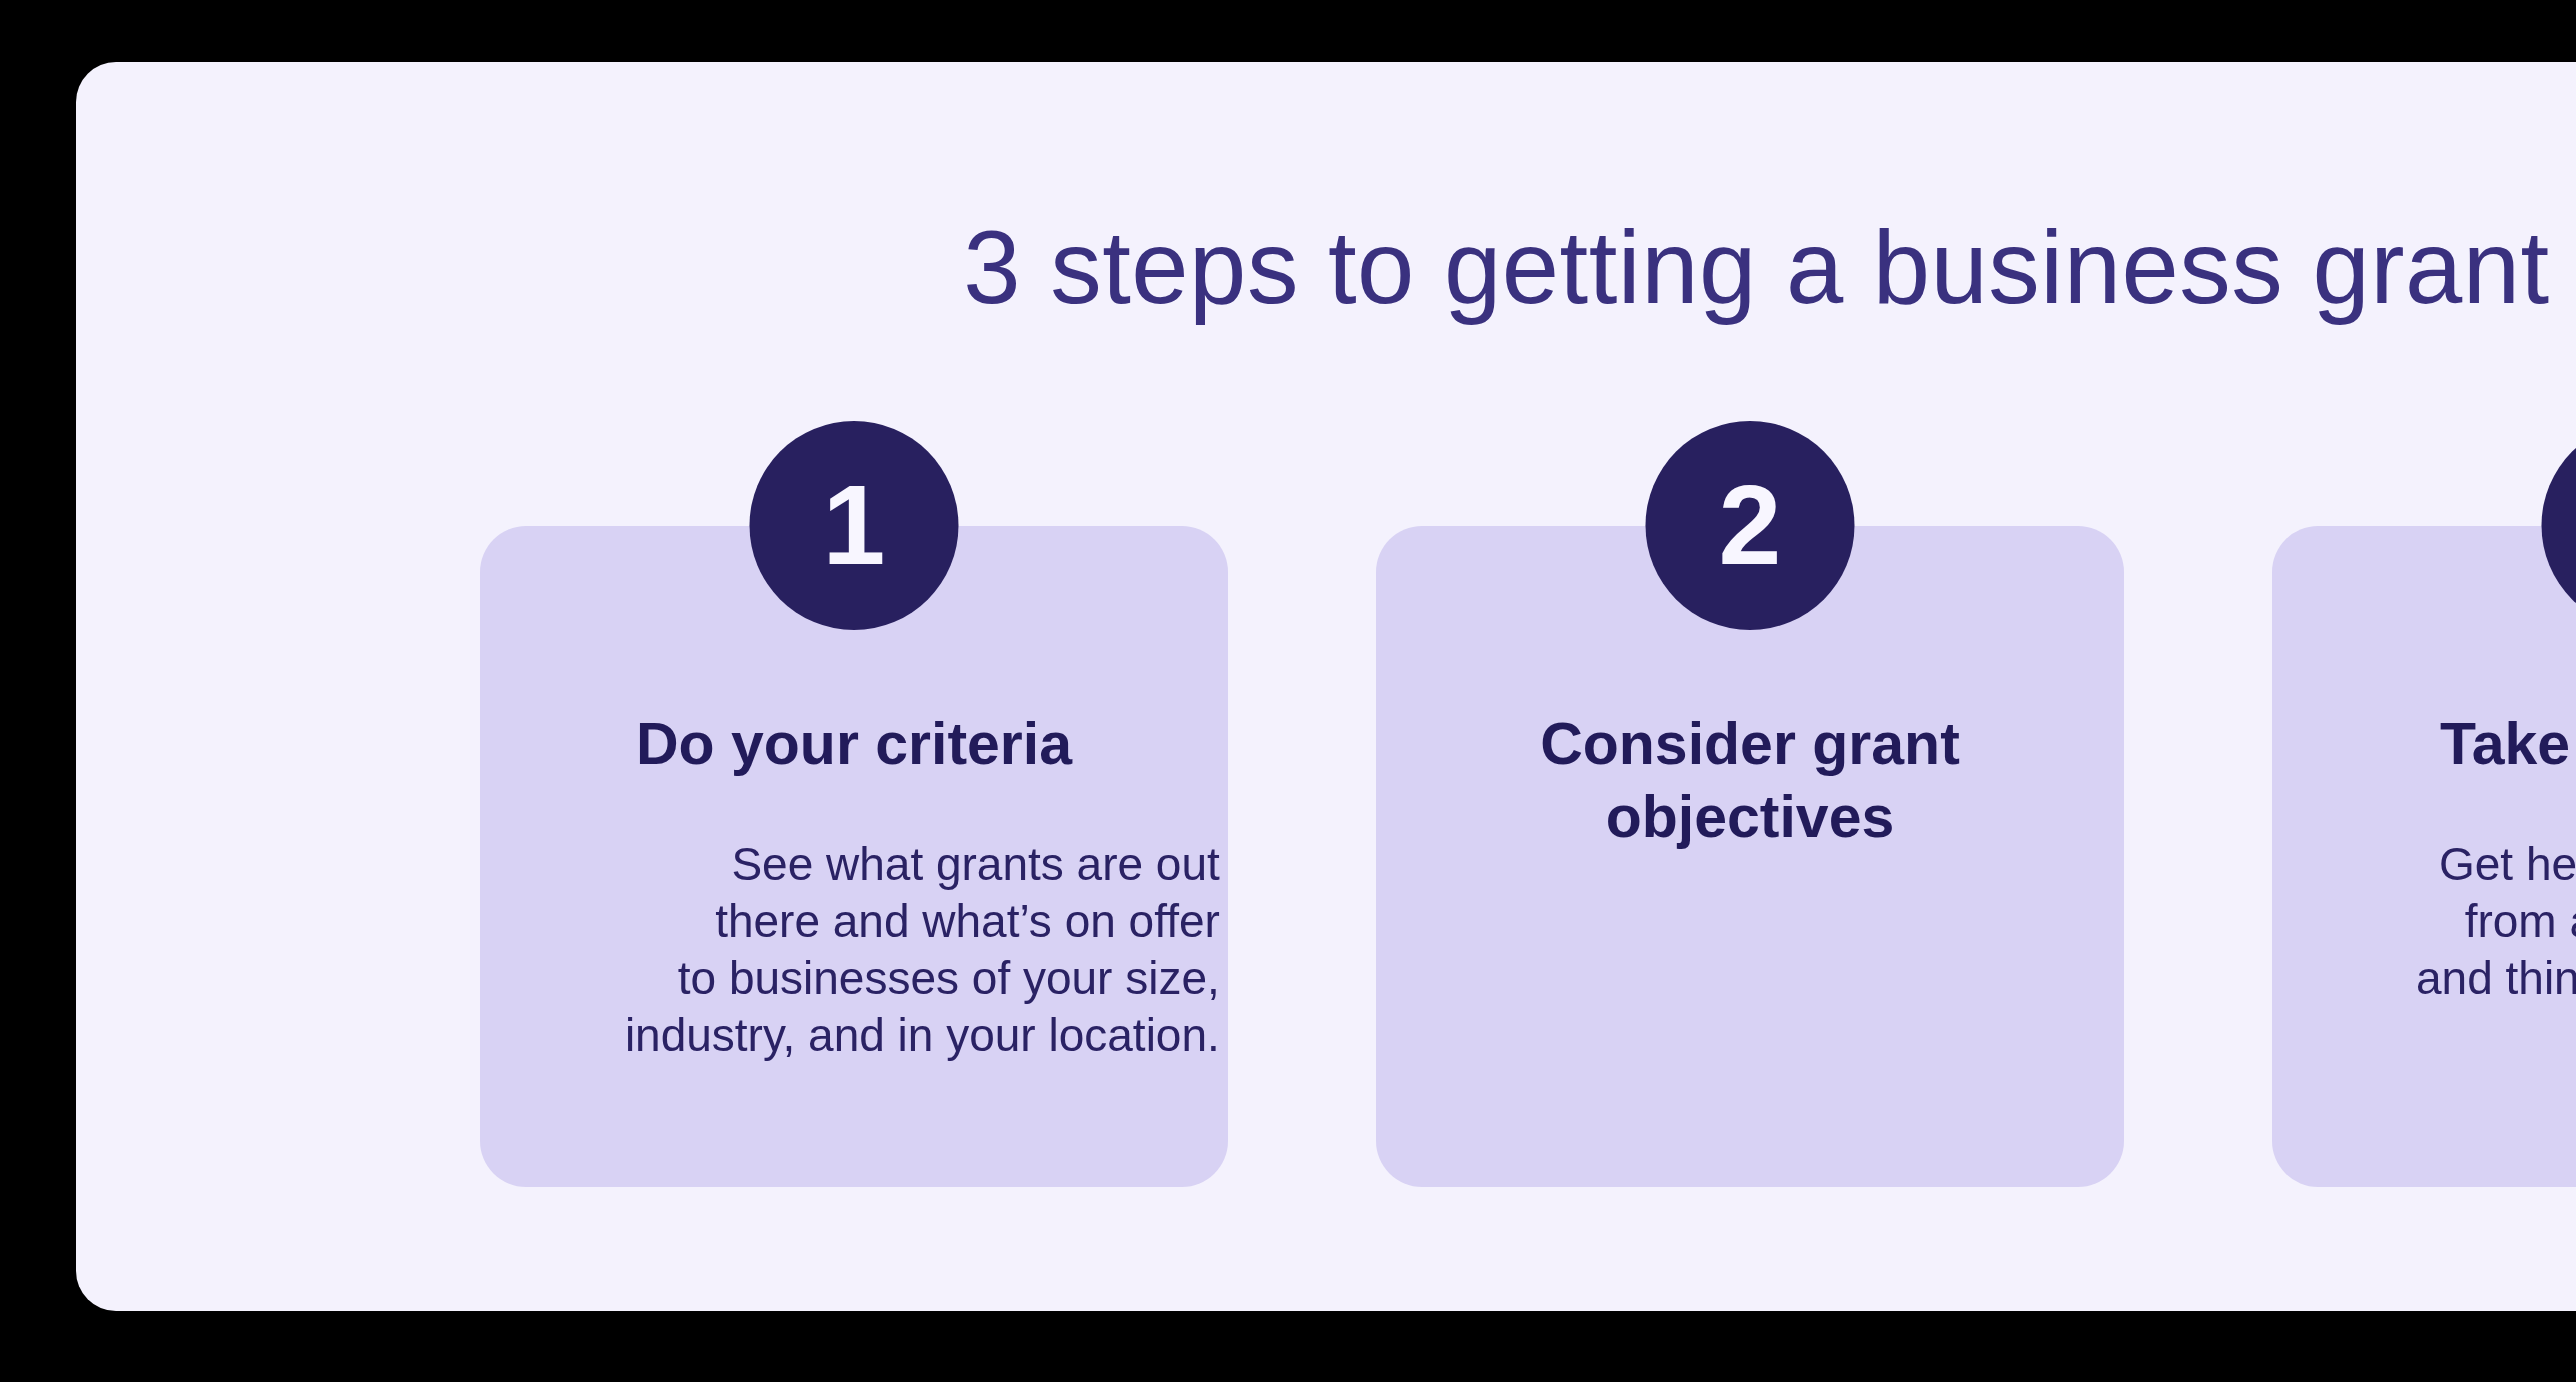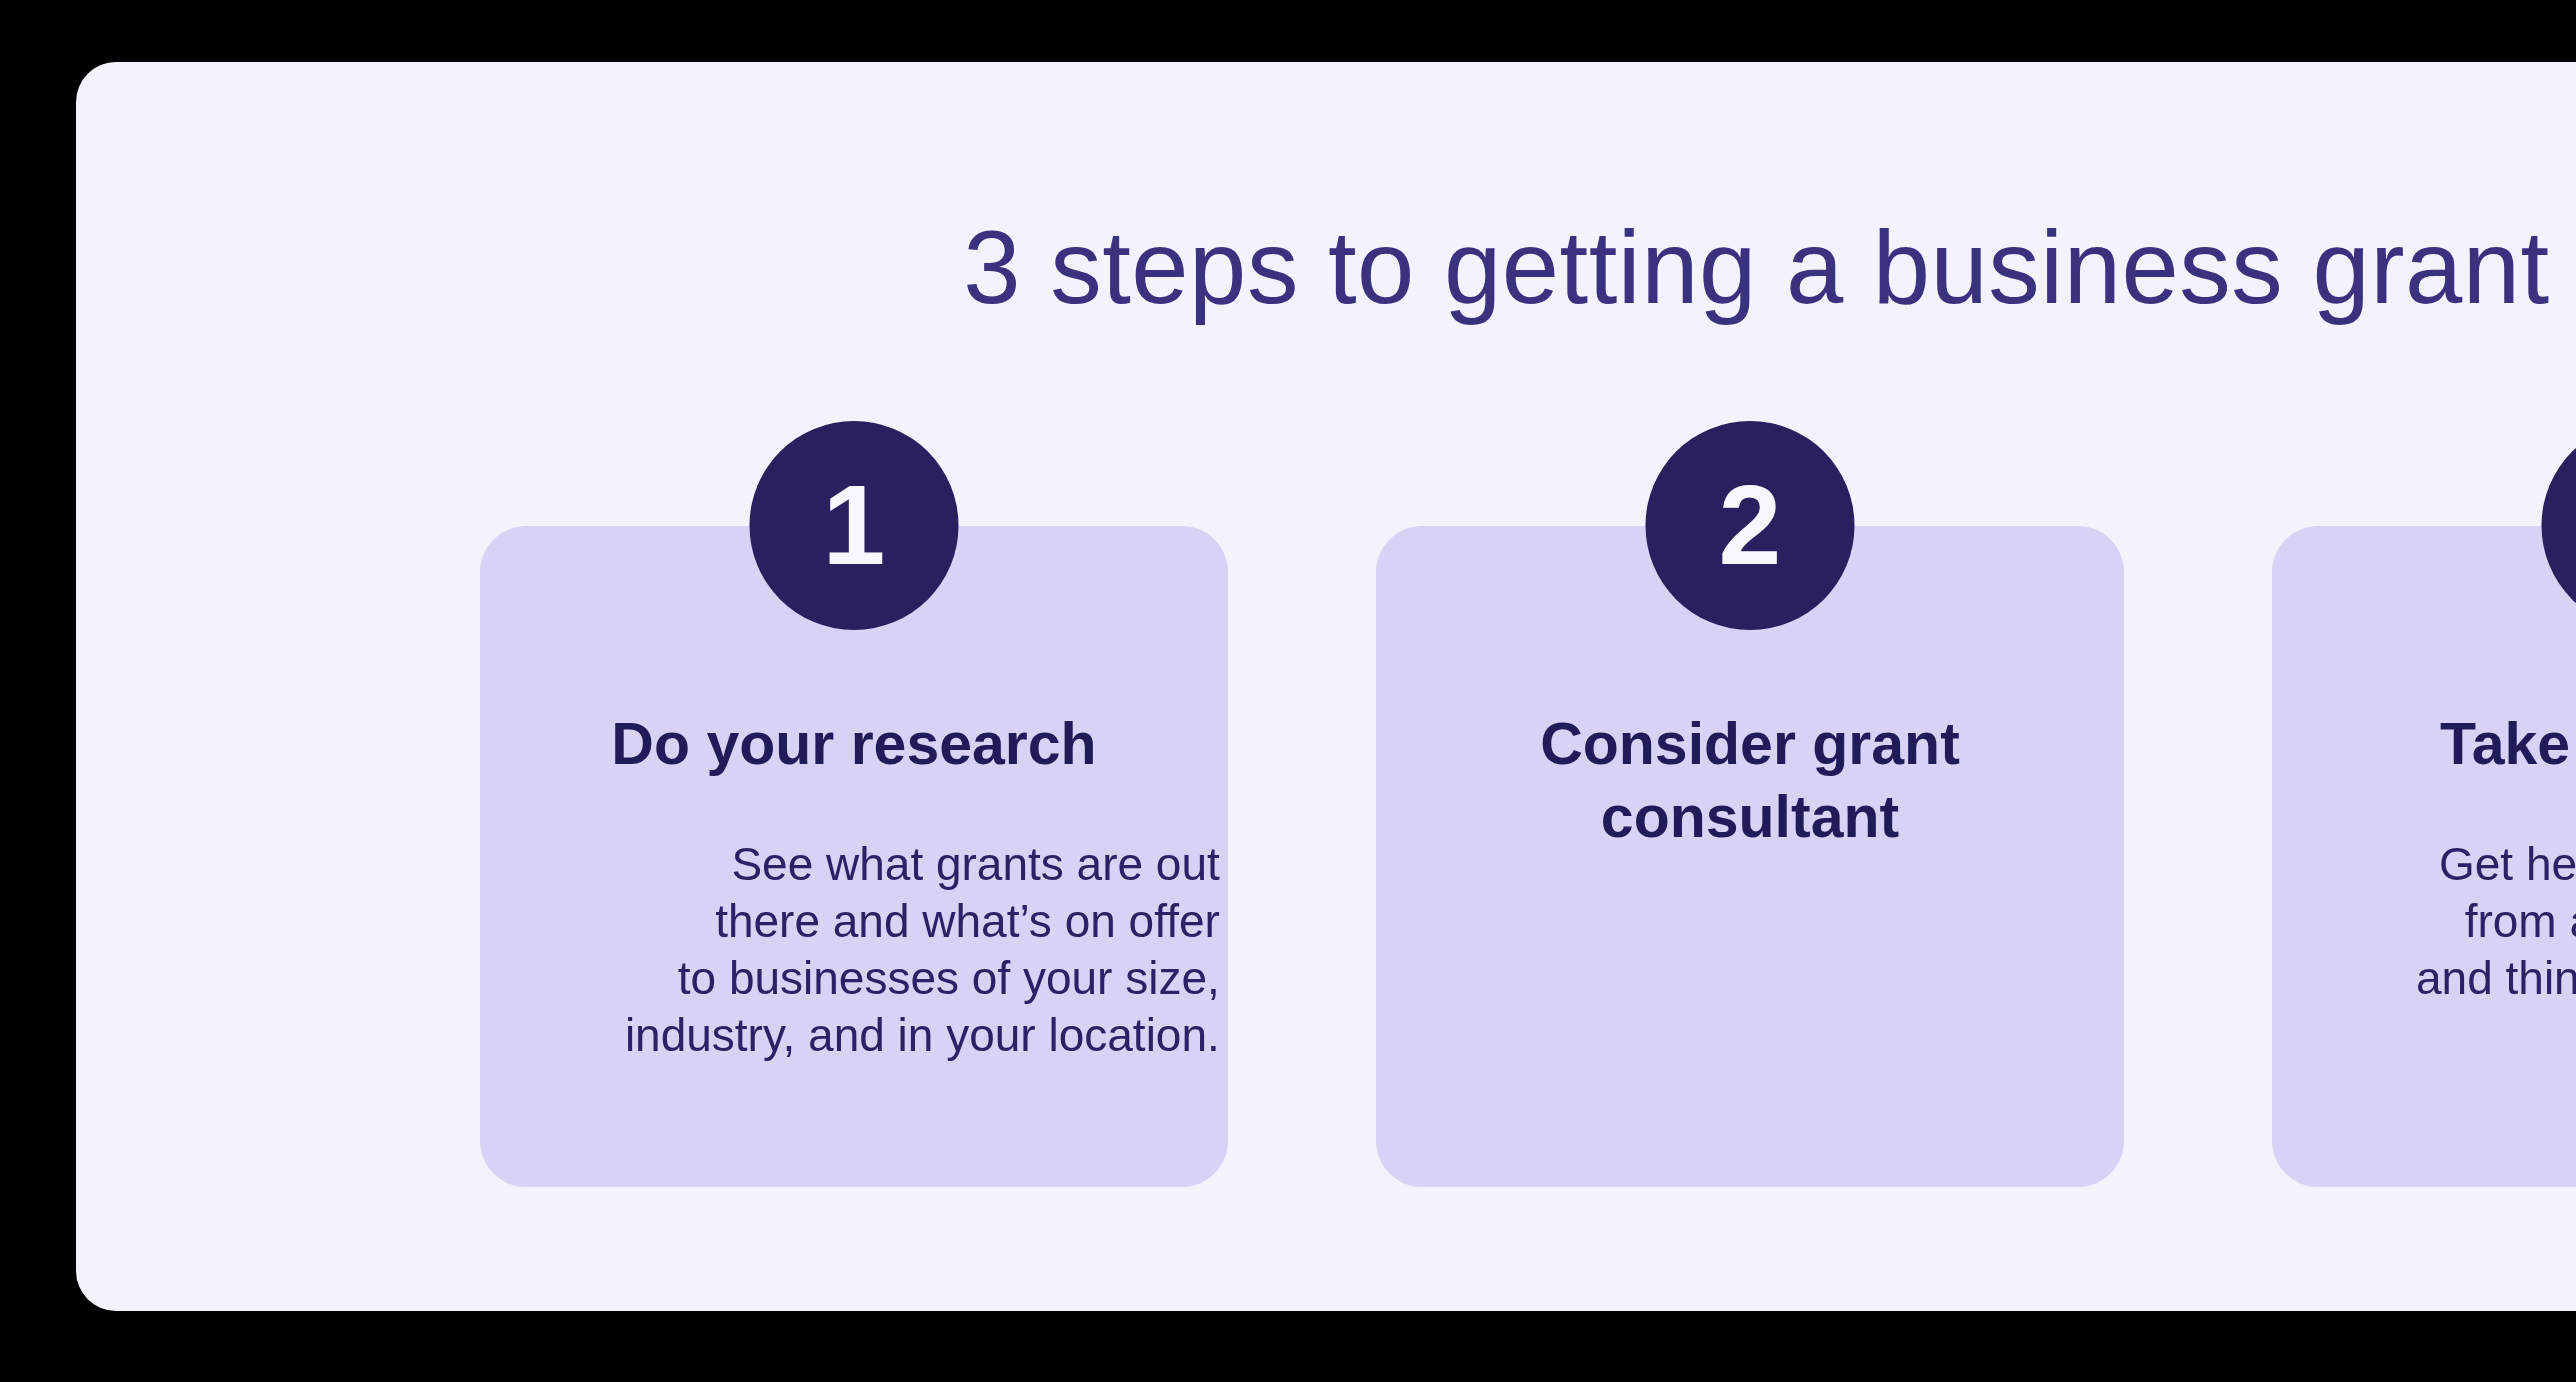--- a/index.html
+++ b/index.html
@@ -98,33 +98,33 @@
   <div class="panel">
 
     <h1 class="main-title">3 steps to getting a business grant</h1>
 
     <div class="cards">
 
       <section class="card">
         <div class="badge">
           <span class="badge-number">1</span>
         </div>
-        <h2 class="card-title">Do your research</h2>
+        <h2 class="card-title">Do your criteria</h2>
         <p class="card-body">See what grants are out
 there and what’s on offer
 to businesses of your size,
 industry, and in your location.</p>
       </section>
 
       <section class="card">
         <div class="badge">
           <span class="badge-number">2</span>
         </div>
         <h2 class="card-title">Consider grant
-consultant</h2>
+objectives</h2>
       </section>
 
       <section class="card">
         <div class="badge">
           
         </div>
         <h2 class="card-title">Take your time</h2>
         <p class="card-body">Get help on your application
 from a business consultant
 and think carefully about how

